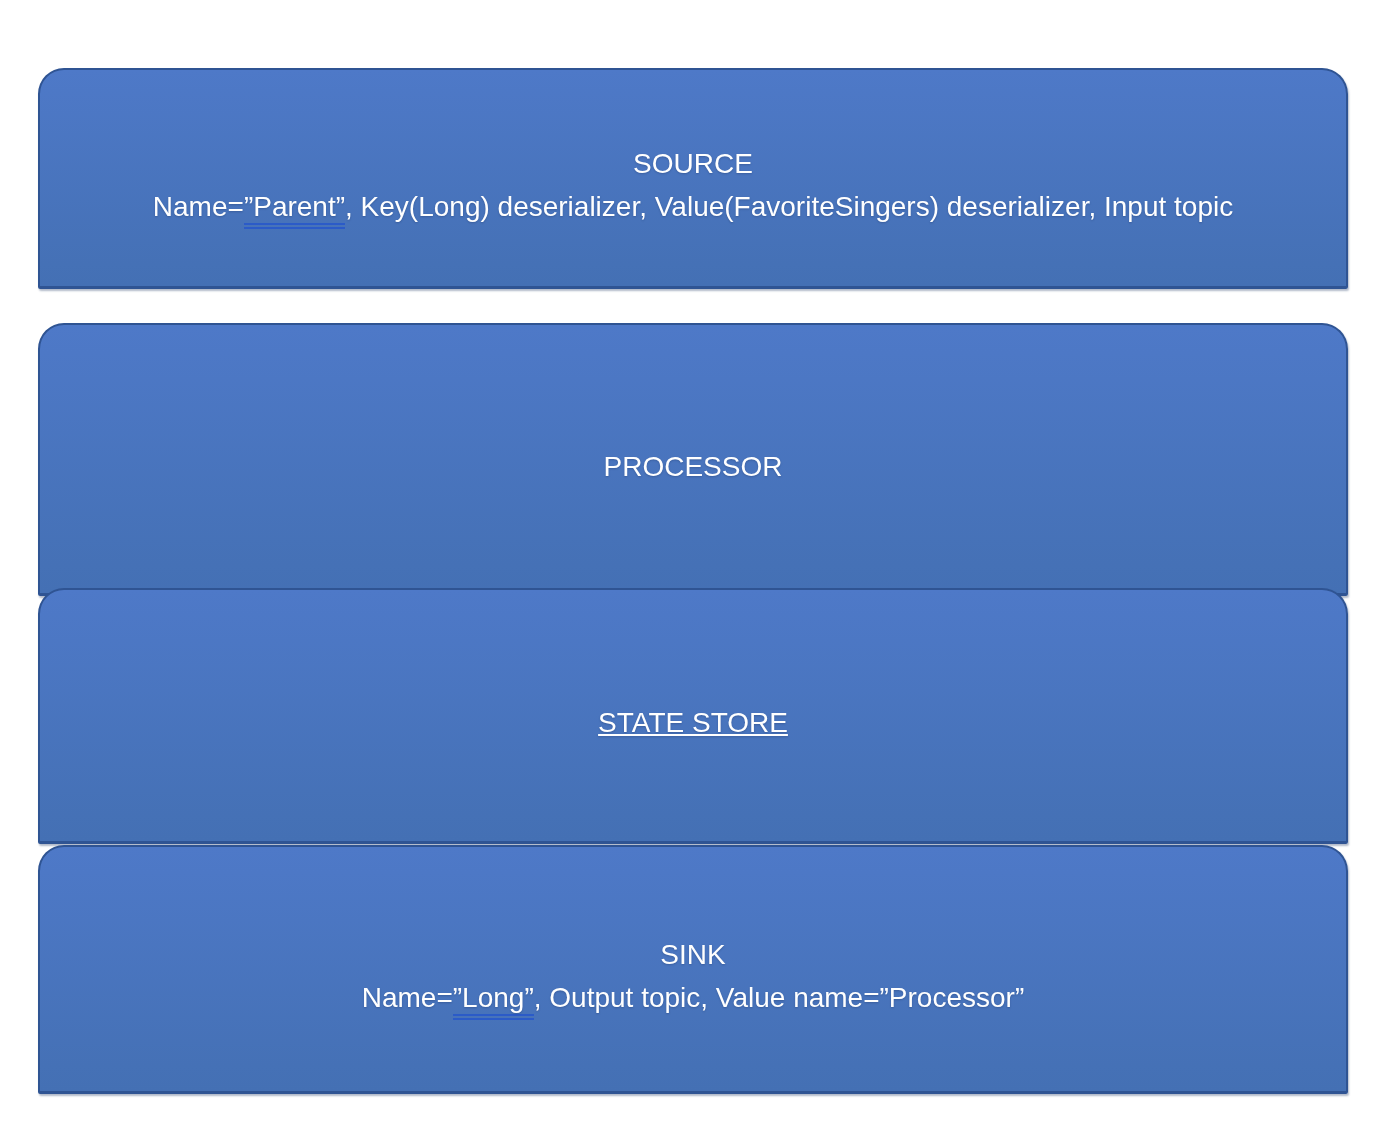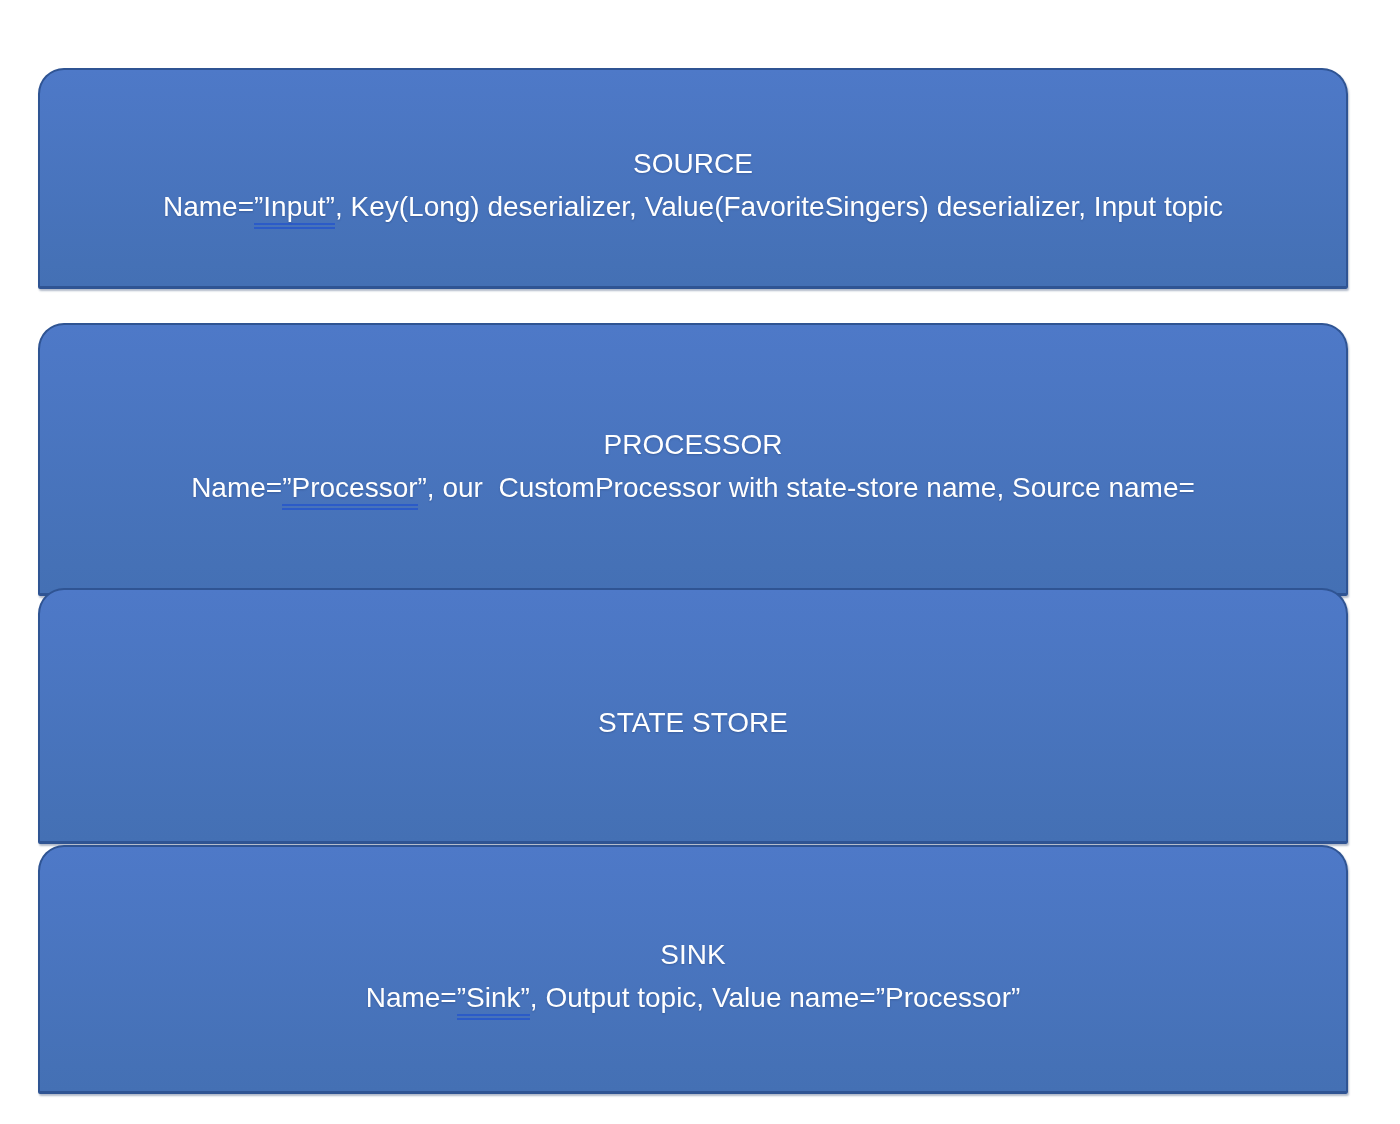--- a/index.html
+++ b/index.html
@@ -58,37 +58,36 @@
   }
 </style>
 </head>
 <body>
 
 <div class="canvas">
 
   <section class="node" style="top:68px; height:221px;">
     <div class="node-text">
       <div class="node-title">SOURCE</div>
-      <div class="line"><span>Name=</span><span class="u">”Input”</span><span>, Key(Long) deserializer, Value(FavoriteSingers) deserializer, Input topic</span></div>
+      <div class="line"><span>Name=</span><span class="u">”Parent”</span><span>, Key(Long) deserializer, Value(FavoriteSingers) deserializer, Input topic</span></div>
     </div>
   </section>
 
   <section class="node" style="top:323px; height:273px;">
     <div class="node-text">
       <div class="node-title">PROCESSOR</div>
-      <div class="line"><span>Name=</span><span class="u">”Processor</span><span>”, our  CustomProcessor with state-store name, Source name=</span></div>
     </div>
   </section>
 
-  <section class="node" style="top:588px; height:256px;">
+  <section class="node" style="top:588px; height:256px;text-decoration:underline;">
     <div class="node-text">
       <div class="node-title">STATE STORE</div>
     </div>
   </section>
 
   <section class="node" style="top:845px; height:249px;">
     <div class="node-text">
       <div class="node-title">SINK</div>
-      <div class="line"><span>Name=</span><span class="u">”Sink”</span><span>, Output topic, Value name=”Processor”</span></div>
+      <div class="line"><span>Name=</span><span class="u">”Long”</span><span>, Output topic, Value name=”Processor”</span></div>
     </div>
   </section>
 
 </div>
 
 </body></html>

